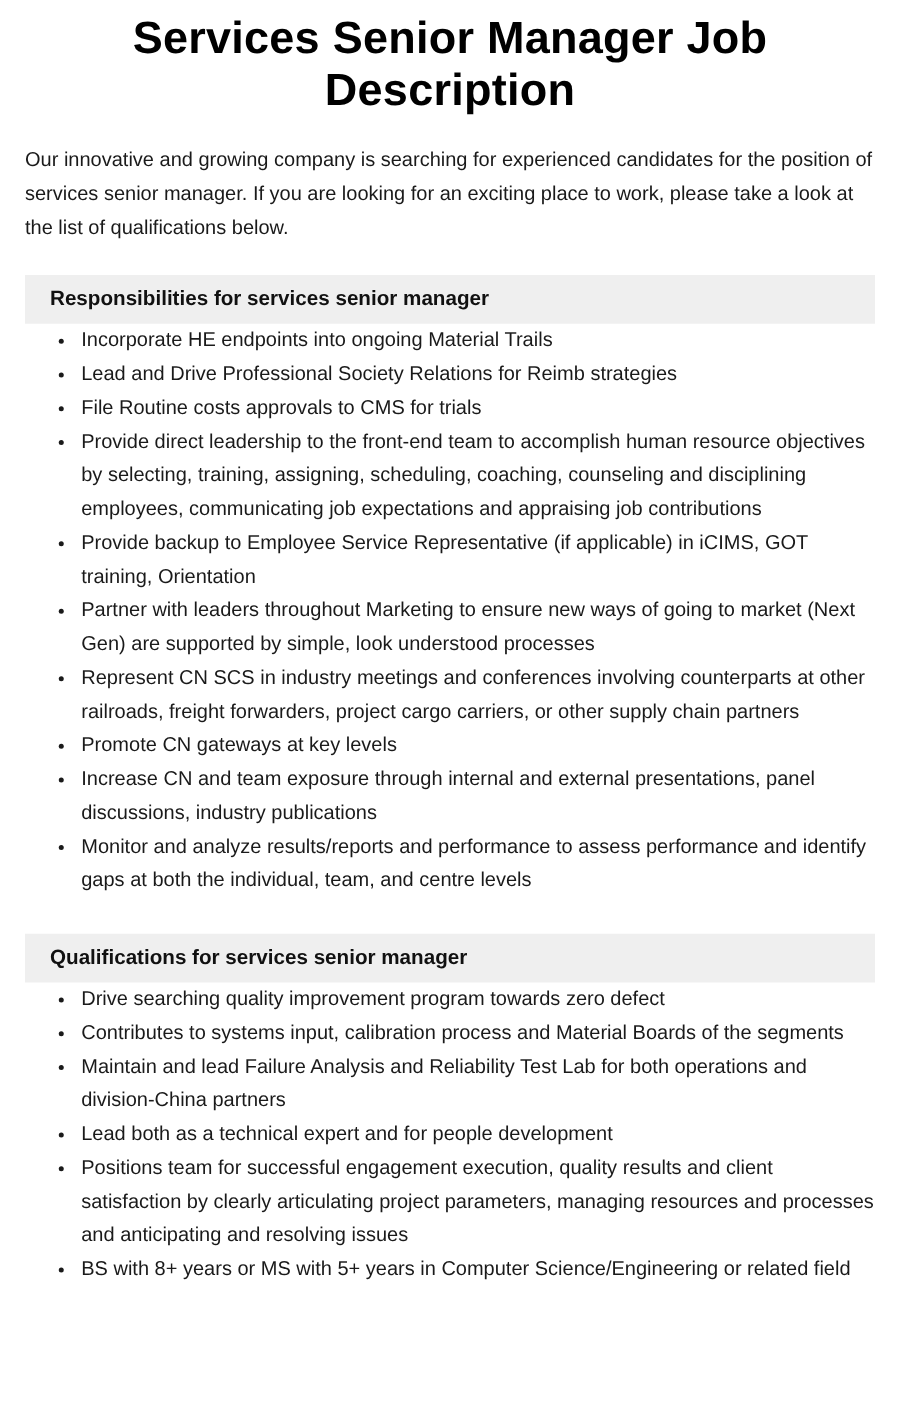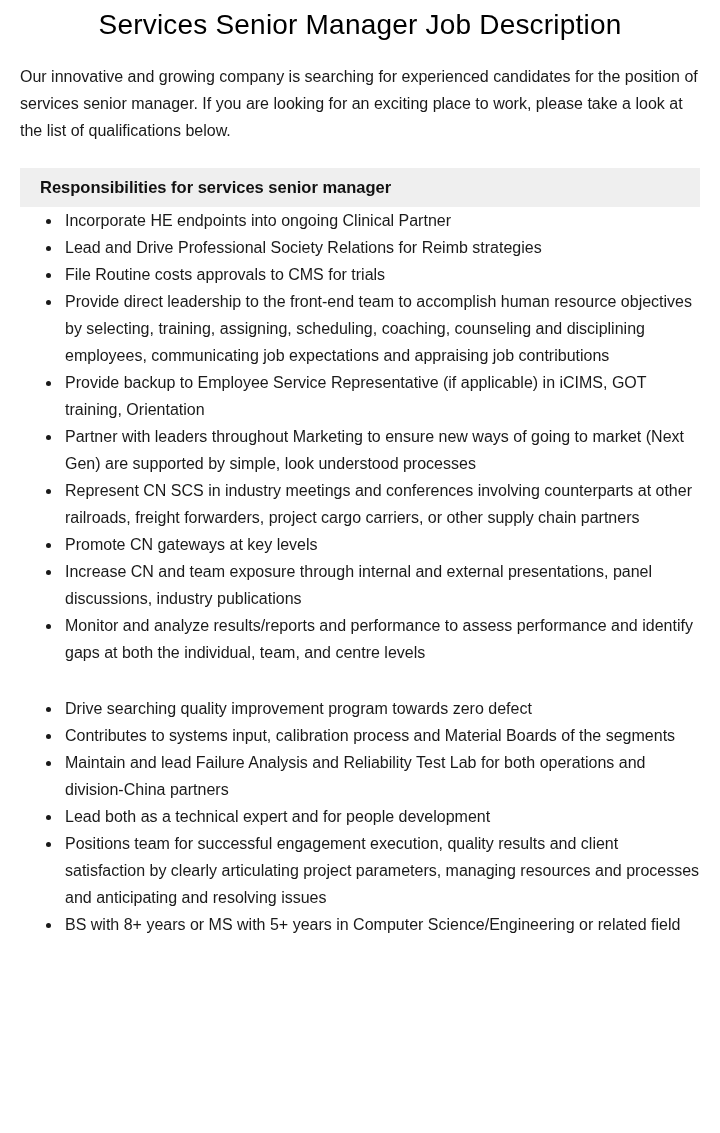--- a/index.html
+++ b/index.html
@@ -9,22 +9,22 @@
     height: 1133px;
     font-family: "Liberation Sans", sans-serif;
     color: #1a1a1a;
     overflow: hidden;
   }
   .page {
     padding: 0 20px;
   }
   .page-title {
     text-align: center;
-    font-size: 28px;
-    font-weight: normal;
+    font-size: 36px;
+    font-weight: bold;
     color: #000000;
     padding-top: 9px;
     margin-bottom: 22px;
     letter-spacing: 0.2px;
   }
   .intro {
     font-size: 16px;
     line-height: 27px;
     margin-bottom: 24px;
   }
@@ -51,32 +51,33 @@
 
 <div class="page">
 
   <h1 class="page-title">Services Senior Manager Job Description</h1>
 
   <p class="intro">Our innovative and growing company is searching for experienced candidates for the position of services senior manager. If you are looking for an exciting place to work, please take a look at the list of qualifications below.</p>
 
   <div class="section-heading">Responsibilities for services senior manager</div>
 
   <ul class="bullets">
-    <li>Incorporate HE endpoints into ongoing Clinical Partner</li>
+    <li>Incorporate HE endpoints into ongoing Material Trails</li>
     <li>Lead and Drive Professional Society Relations for Reimb strategies</li>
     <li>File Routine costs approvals to CMS for trials</li>
     <li>Provide direct leadership to the front-end team to accomplish human resource objectives by selecting, training, assigning, scheduling, coaching, counseling and disciplining employees, communicating job expectations and appraising job contributions</li>
     <li>Provide backup to Employee Service Representative (if applicable) in iCIMS, GOT training, Orientation</li>
     <li>Partner with leaders throughout Marketing to ensure new ways of going to market (Next Gen) are supported by simple, look understood processes</li>
     <li>Represent CN SCS in industry meetings and conferences involving counterparts at other railroads, freight forwarders, project cargo carriers, or other supply chain partners</li>
     <li>Promote CN gateways at key levels</li>
     <li>Increase CN and team exposure through internal and external presentations, panel discussions, industry publications</li>
     <li>Monitor and analyze results/reports and performance to assess performance and identify gaps at both the individual, team, and centre levels</li>
   </ul>
 
+  <div class="section-heading">Qualifications for services senior manager</div>
 
   <ul class="bullets">
     <li>Drive searching quality improvement program towards zero defect</li>
     <li>Contributes to systems input, calibration process and Material Boards of the segments</li>
     <li>Maintain and lead Failure Analysis and Reliability Test Lab for both operations and division-China partners</li>
     <li>Lead both as a technical expert and for people development</li>
     <li>Positions team for successful engagement execution, quality results and client satisfaction by clearly articulating project parameters, managing resources and processes and anticipating and resolving issues</li>
     <li>BS with 8+ years or MS with 5+ years in Computer Science/Engineering or related field</li>
   </ul>
 

